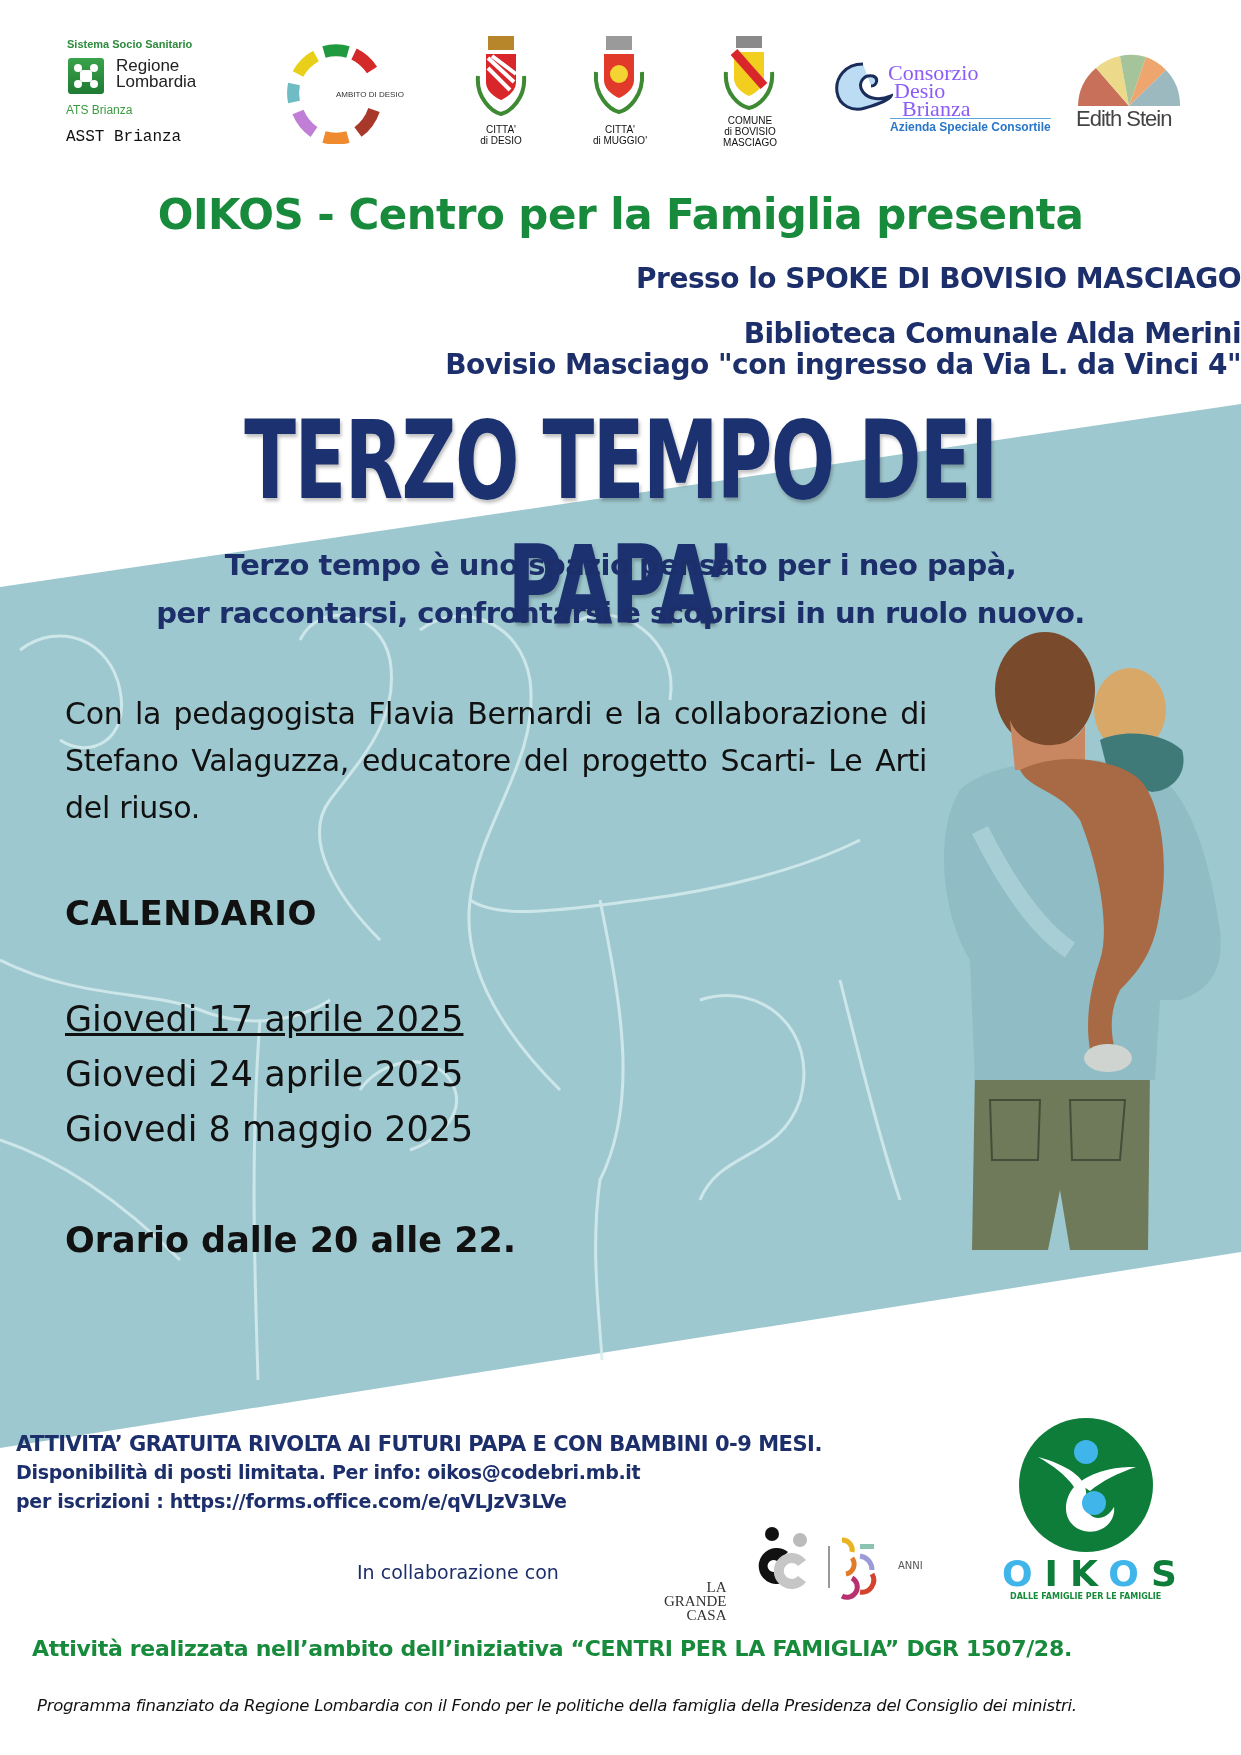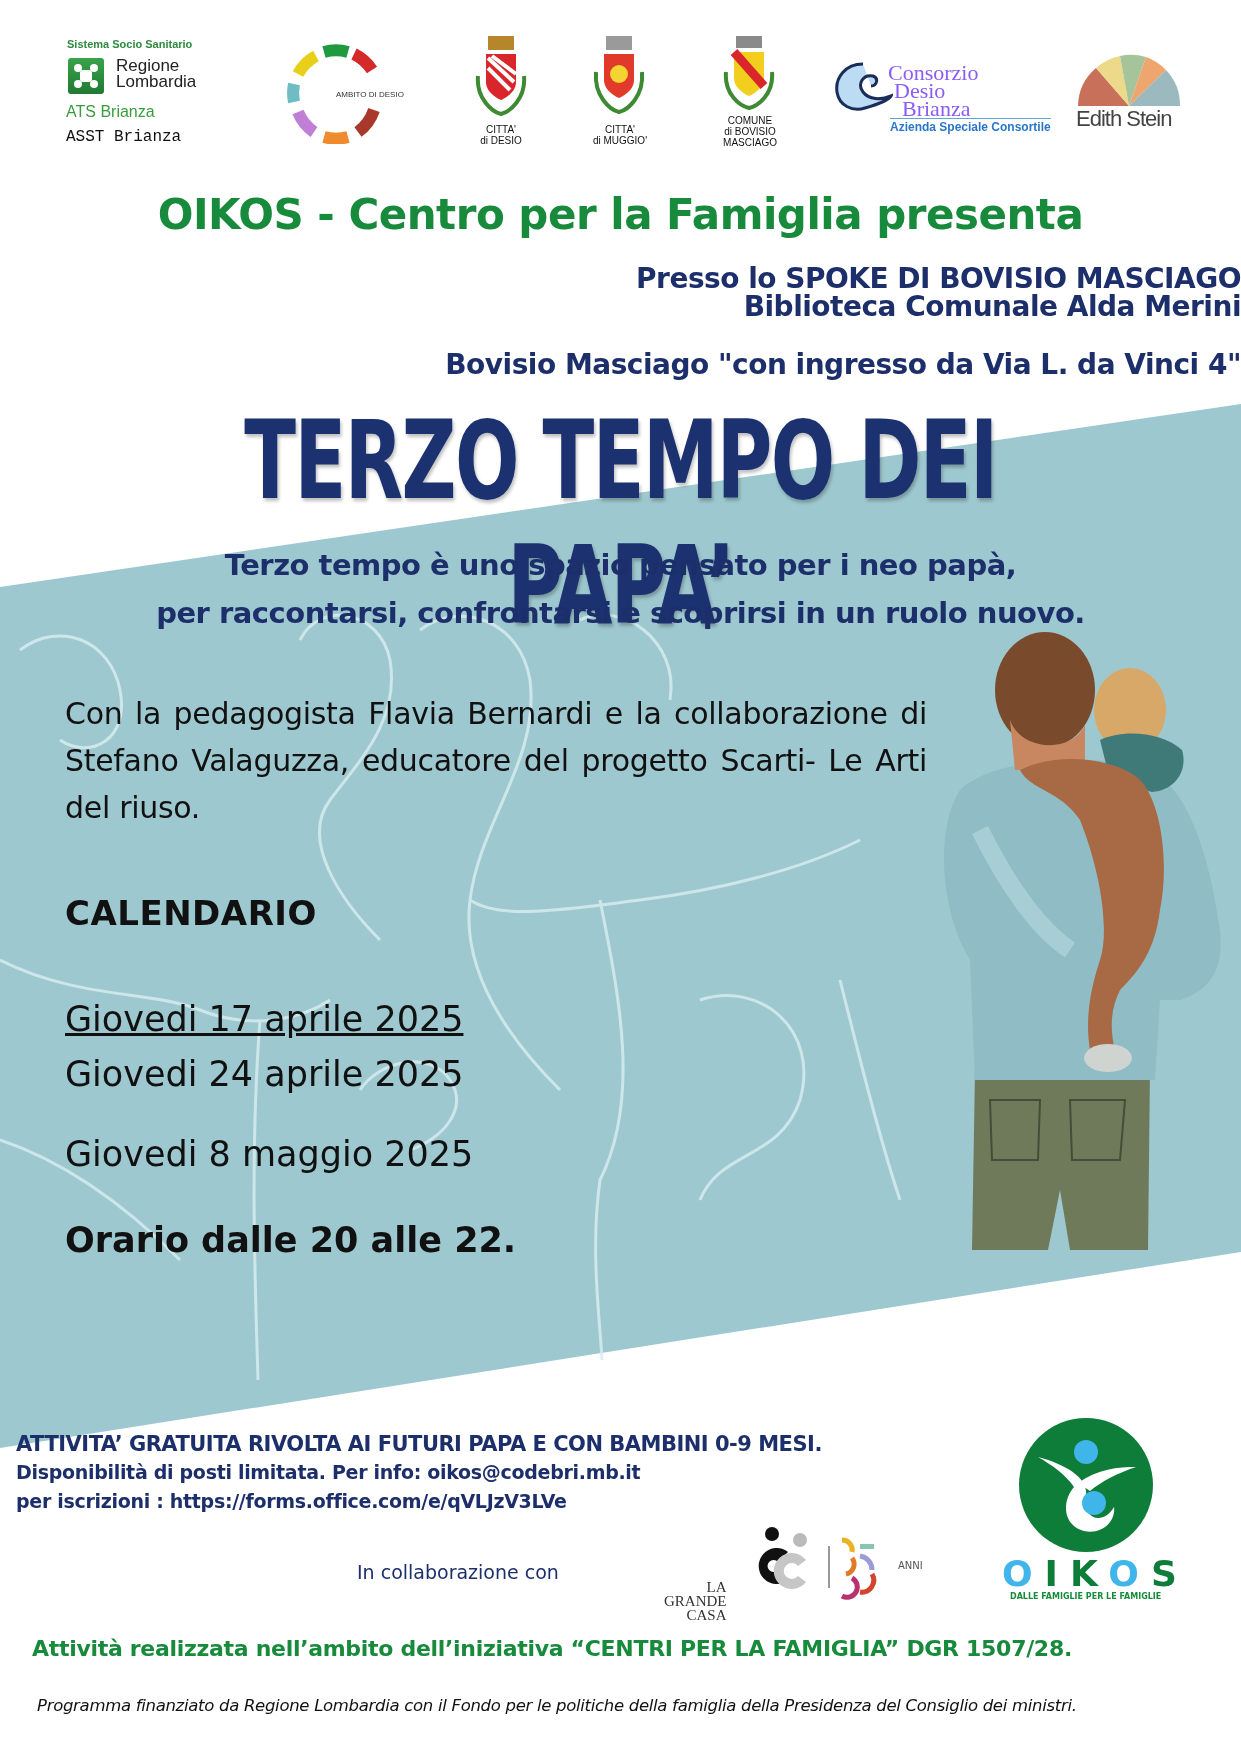--- a/index.html
+++ b/index.html
@@ -4,21 +4,21 @@
 <style>
   html, body { margin:0; padding:0; }
   body { width:1241px; height:1755px; position:relative; overflow:hidden; background:#ffffff; font-family:"DejaVu Sans", sans-serif; }
   .band { position:absolute; left:0; top:0; width:1241px; height:1755px; }
   .abs { position:absolute; }
 
   
   .rl-top { left:67px; top:38px; font-size:11px; color:#2e8b3e; font-family:"Liberation Sans", sans-serif; font-weight:bold; }
   .rl-box { left:68px; top:58px; width:36px; height:36px; background:linear-gradient(#3aa34a,#1f7a33); border-radius:3px; }
   .rl-name { left:116px; top:58px; font-size:17px; line-height:16px; color:#222; font-family:"Liberation Sans", sans-serif; }
-  .rl-ats { left:66px; top:103px; font-size:16px; color:#3b9b3f; font-family:"Liberation Sans", sans-serif; }
+  .rl-ats { left:66px; top:103px; font-size:12px; color:#3b9b3f; font-family:"Liberation Sans", sans-serif; }
   .rl-asst { left:66px; top:128px; font-size:16px; color:#111; font-family:Liberation Mono, monospace; }
 
   .amb-label { left:336px; top:90px; font-size:8px; color:#333; font-family:"Liberation Sans", sans-serif; }
   .crest-label { font-size:10px; line-height:11px; color:#111; text-align:center; font-family:"Liberation Sans", sans-serif; }
   .consorzio-t { left:888px; top:64px; font-family:"Liberation Serif", serif; color:#8b5cf6; font-size:22px; line-height:18px; }
   .consorzio-s { left:890px; top:118px; font-size:12px; color:#2a76c8; font-weight:bold; font-family:"Liberation Sans", sans-serif; border-top:1px solid #5aa6dd; padding-top:1px; }
   .edith { left:1076px; top:106px; font-size:22px; color:#444; font-family:"Liberation Sans", sans-serif; letter-spacing:-1px; }
 
   .title-green { left:0; width:1241px; top:190px; text-align:center; color:#188a3b; font-weight:bold; font-size:42px; font-family:"DejaVu Sans", sans-serif; letter-spacing:-0.5px; }
   .venue { left:0; width:1241px; text-align:right; color:#1d2f6b; font-weight:bold; font-size:28px; font-family:"DejaVu Sans", sans-serif; letter-spacing:-0.5px; }
@@ -145,34 +145,34 @@
     <path d="M20,14 A51,51 0 0 1 44,2 L53,52z" fill="#ecd98a"></path>
     <path d="M44,2 A51,51 0 0 1 70,3 L53,52z" fill="#a6c49a"></path>
     <path d="M70,3 A51,51 0 0 1 90,16 L53,52z" fill="#eea56e"></path>
     <path d="M90,16 A51,51 0 0 1 104,52 L53,52z" fill="#9cb9c0"></path>
   </svg>
   <div class="abs edith">Edith Stein</div>
 </div>
 
 <div class="abs title-green">OIKOS - Centro per la Famiglia presenta</div>
 <div class="abs venue" style="top:262px;">Presso lo SPOKE DI BOVISIO MASCIAGO</div>
-<div class="abs venue" style="top:290px;">Biblioteca Comunale Alda Merini</div>
+<div class="abs venue" style="top:317px;">Biblioteca Comunale Alda Merini</div>
 <div class="abs venue" style="top:348px;">Bovisio Masciago "con ingresso da Via L. da Vinci 4"</div>
 
 <div class="abs big-title">TERZO TEMPO DEI PAPA’</div>
 
 <div class="abs intro" style="top:548px;">Terzo tempo è uno spazio pensato per i neo papà,</div>
 <div class="abs intro" style="top:596px;">per raccontarsi, confrontarsi e scoprirsi in un ruolo nuovo.</div>
 
 <div class="abs body-text">Con la pedagogista Flavia Bernardi e la collaborazione di Stefano Valaguzza, educatore del progetto Scarti- Le Arti del riuso.</div>
 
 <div class="abs cal-h">CALENDARIO</div>
 <div class="abs date" style="top:999px;text-decoration:underline;">Giovedi 17 aprile 2025</div>
 <div class="abs date" style="top:1054px;">Giovedi 24 aprile 2025</div>
-<div class="abs date" style="top:1109px;margin-top:25px;">Giovedi 8 maggio 2025</div>
+<div class="abs date" style="top:1109px;">Giovedi 8 maggio 2025</div>
 <div class="abs orario">Orario dalle 20 alle 22.</div>
 
 <svg class="abs" style="left:920px;top:630px;" width="310" height="640" viewBox="0 0 310 640">
 
   <path d="M55,440 L230,440 L228,620 L150,620 L140,560 L128,620 L52,620 Z" fill="#6f7a5a"></path>
   <path d="M70,470 L120,470 L118,530 L72,530Z M150,470 L205,470 L200,530 L152,530Z" fill="none" stroke="#454c37" stroke-width="2"></path>
 
   <path d="M40,160 C70,130 170,120 230,140 C270,160 290,230 300,300 C304,340 290,360 260,370 L240,370 L235,450 L55,450 L50,330 C20,280 15,200 40,160 Z" fill="#8fbcc5"></path>
   <path d="M60,200 C90,260 120,300 150,320" stroke="#b8dade" stroke-width="18" fill="none" opacity="0.6"></path>
 

